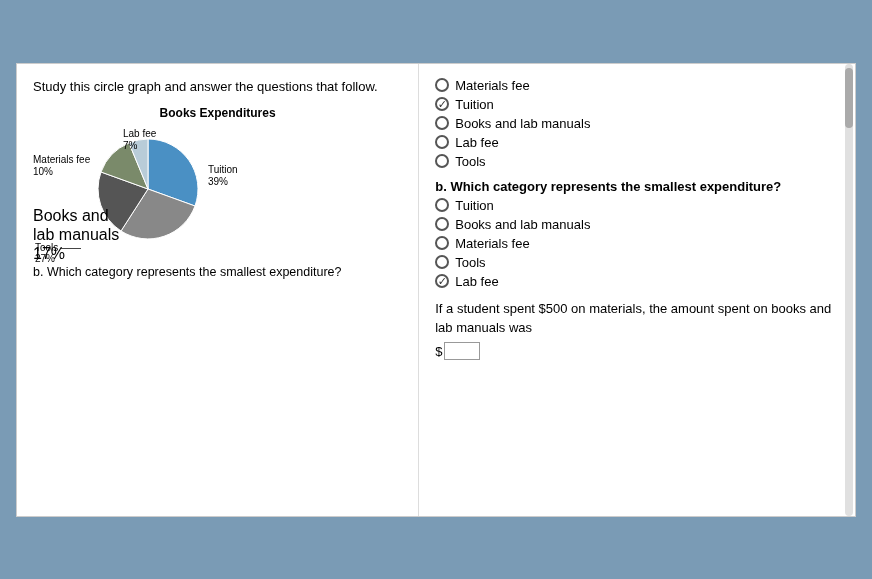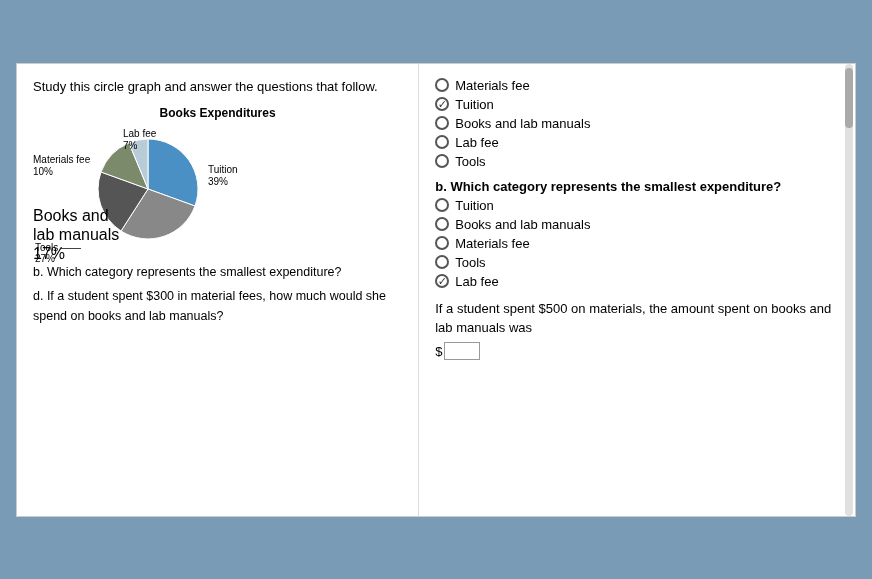--- a/index.html
+++ b/index.html
@@ -165,21 +165,20 @@
         <span style="position:absolute; left:90px; top:4px; font-size:10px; line-height:1.2;">Lab fee<br>7%</span>
         <span style="position:absolute; left:0px; top:30px; font-size:10px; line-height:1.2;">Materials fee<br>10%</span>
         <span style="position:absolute; left:175px; top:40px; font-size:10px; line-height:1.2;">Tuition<br>39%</span>
         <span style="position:absolute; left:0px; top:82px; font-size:16px; line-height:1.2;">Books and<br>lab manuals<br>17%</span>
         <span style="position:absolute; left:2px; top:118px; font-size:10px;">Tools ——<br>27%</span>
       </div>
     </div>
 
     <div class="questions">
       <p>b. Which category represents the smallest expenditure?</p>
-      <p>d. If a student spent $300 in material fees, how much would she spend on books and lab manuals?</p>
     </div>
   </div>
 
   <div class="right-panel">
 
     <div class="radio-group">
       <div class="radio-item">
         <div class="radio-circle"></div>
         <span>Materials fee</span>
       </div>

